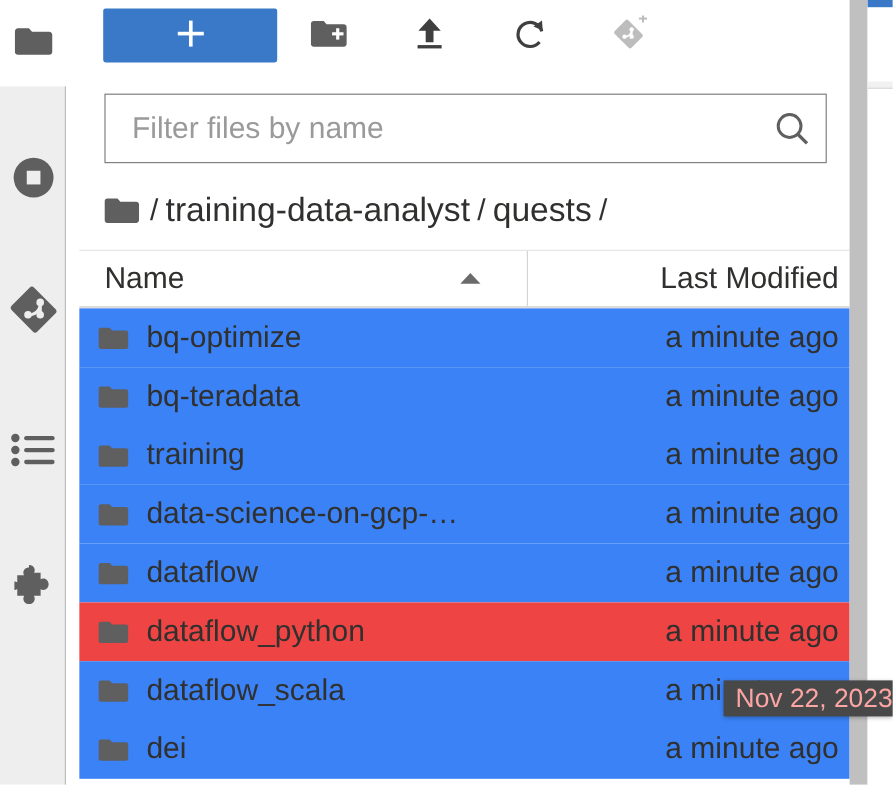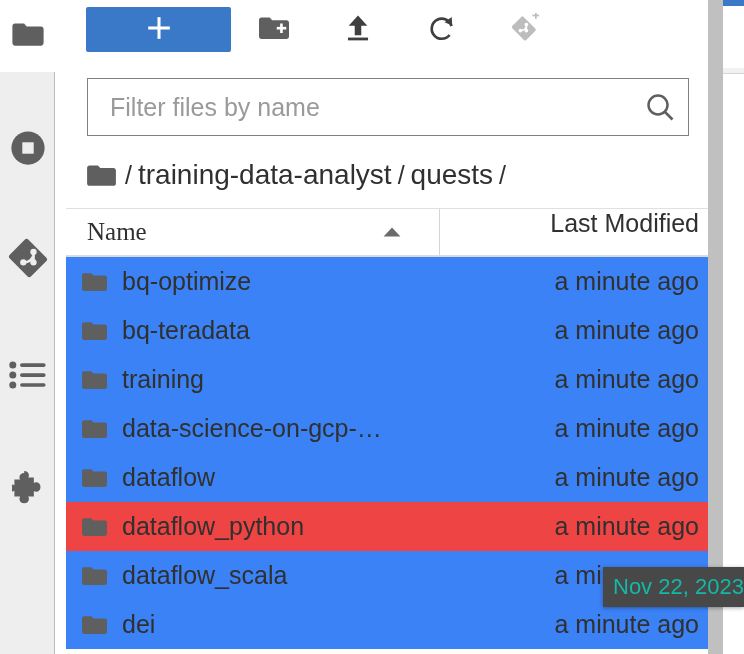--- a/index.html
+++ b/index.html
@@ -204,35 +204,35 @@
     border-right: 1px solid #d4d4d4;
     box-sizing: border-box;
     display: flex;
     align-items: center;
     cursor: pointer;
   }
   .col-name .col-label {
     padding-left: 21px;
     font-size: 25px;
     color: #30302f;
-    font-family: Liberation Serif, serif;
   }
   .sort-arrow {
     position: absolute;
     right: 38px;
     top: 50%;
     transform: translateY(-50%);
     display: flex;
     align-items: center;
   }
   .col-modified {
     position: relative;
     flex: 1;
     height: 100%;
     display: flex;
+    align-items: center;
     justify-content: flex-end;
     padding-right: 14px;
     box-sizing: border-box;
     cursor: pointer;
   }
   .col-modified .col-label {
     font-size: 25px;
     color: #30302f;
   }
 
@@ -326,23 +326,23 @@
     width: 21px;
     height: 5px;
     background: #f1f1f1;
   }
 
   
   .tooltip {
     position: absolute;
     left: 603px;
     top: 567px;
-    height: 40px;
+    height: 30px;
     background: #484848;
-    color: #14b8a6;
+    color: #fca5a5;
     font-size: 22px;
     display: flex;
     align-items: center;
     padding: 0 10px;
     white-space: nowrap;
     box-shadow: 0 1px 4px rgba(0,0,0,0.35);
     box-sizing: border-box;
     overflow: hidden;
     max-width: 141px;
     z-index: 40;

